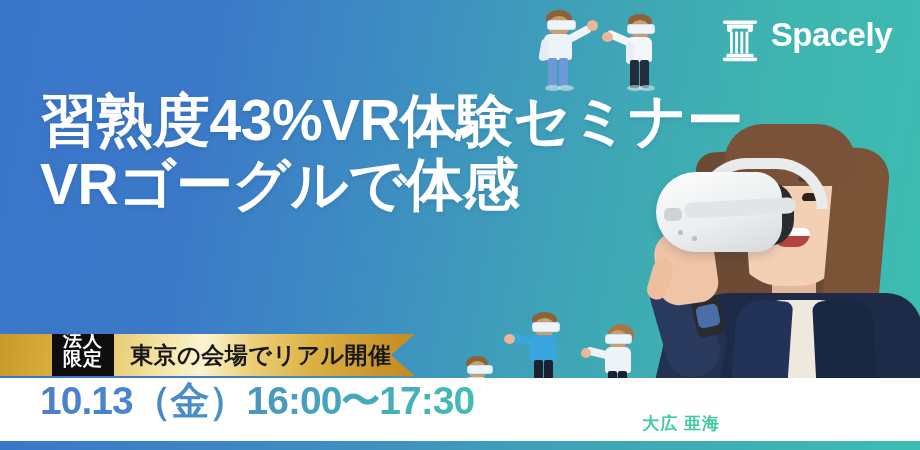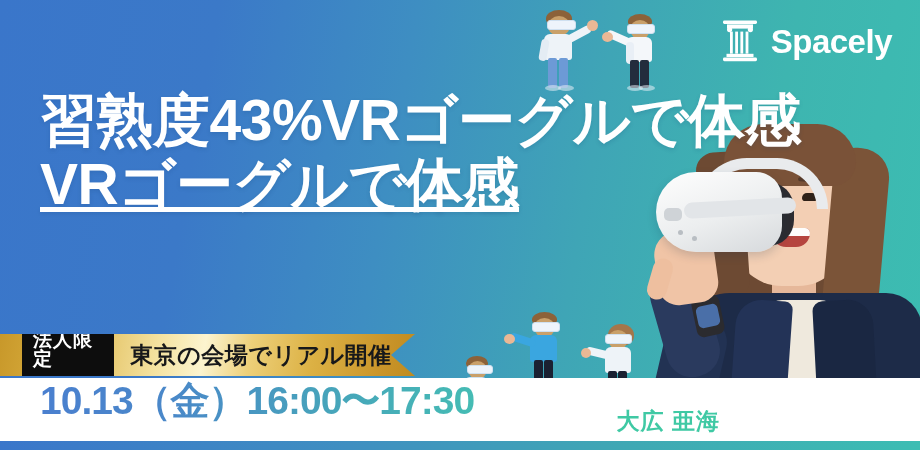--- a/index.html
+++ b/index.html
@@ -35,39 +35,39 @@
     letter-spacing:.5px;
     padding-bottom:7px;
     border-bottom:2px solid #ffffff;
     white-space:nowrap;
     text-shadow:0 1px 2px rgba(20,60,110,.18);
   }
 
   
   .logo{
     position:absolute;right:28px;top:18px;
-    display:flex;align-items:center;gap:11px;
+    display:flex;gap:11px;
   }
   .logo-mark{width:40px;height:46px;display:block;}
   .logo-text{
     color:#ffffff;font-size:33px;font-weight:700;letter-spacing:-.5px;line-height:1;
   }
 
   
   .headline{
     position:absolute;left:40px;top:88px;
     color:#ffffff;
     font-weight:700;
     font-size:57px;
     line-height:1.13;
     letter-spacing:-.5px;
     white-space:nowrap;
     text-shadow:0 2px 4px rgba(18,60,110,.16);
   }
-  .headline .l2{display:block;text-decoration:underline;}
+  .headline .l2{display:block;}
 
   .subcopy{
     position:absolute;left:40px;top:258px;
     color:#ffffff;
     font-weight:700;
     font-size:30px;
     letter-spacing:.3px;
     white-space:nowrap;
     text-shadow:0 1px 3px rgba(18,60,110,.18);
   }
@@ -75,21 +75,21 @@
   
   .ribbon{
     position:absolute;left:0;top:334px;
     width:415px;height:42px;
     background:linear-gradient(100deg,#c8982a 0%,#d8ad3c 14%,#f3e09a 38%,#fbf2c8 48%,#e9c košt 0%,#e2bc4e 66%,#cf9f2c 86%,#c28f22 100%);
     background:linear-gradient(100deg,#c8982a 0%,#d9ae3e 14%,#f4e2a0 38%,#fcf4cf 49%,#edd07a 60%,#dcb144 75%,#c9942a 92%,#bf8b1f 100%);
     clip-path:polygon(0 0, 415px 0, 391px 50%, 415px 100%, 0 100%);
     display:flex;align-items:center;
   }
   .ribbon-tag{
-    margin-left:22px;
+    margin-left:52px;
     background:#0d0d0d;
     color:#ffffff;
     font-size:19px;font-weight:700;
     padding:4px 11px 16px;
     letter-spacing:1px;
     line-height:1;
   }
   .ribbon-text{
     margin-left:16px;
     color:#17181a;
@@ -120,21 +120,21 @@
   }
   .speaker{
     position:absolute;left:520px;bottom:16px;
     width:200px;text-align:right;
   }
   .speaker-org{
     color:#3fc4a5;font-size:11px;font-weight:700;letter-spacing:.2px;
     white-space:nowrap;line-height:1.3;
   }
   .speaker-name{
-    color:#3fc9a4;font-size:23px;font-weight:700;letter-spacing:1px;
+    color:#3fc9a4;font-size:17px;font-weight:700;letter-spacing:1px;
     margin-top:3px;line-height:1.1;
   }
 
   
   .presenter{
     position:absolute;right:0;top:118px;
     width:300px;height:332px;
     pointer-events:none;
   }
   .p-hair-back{position:absolute;left:86px;top:8px;width:160px;height:205px;background:#6d4a33;border-radius:78px 78px 56px 56px;}
@@ -289,21 +289,21 @@
       <rect x="15.2" y="13.6" width="2.8" height="22" fill="#ffffff"></rect>
       <rect x="20.4" y="13.6" width="2.8" height="22" fill="#ffffff"></rect>
       <rect x="25.6" y="13.6" width="2.8" height="22" fill="#ffffff"></rect>
       <rect x="6.5" y="35.8" width="27" height="3.2" fill="#ffffff"></rect>
       <rect x="3" y="39.6" width="34" height="3.6" rx="1.4" fill="#ffffff"></rect>
     </svg>
     <span class="logo-text">Spacely</span>
   </div>
 
   <div class="headline">
-    <span>習熟度43%VRゴーグルで体感</span>
+    <span>習熟度43%VR体験セミナー</span>
     <span class="l2">VRゴーグルで体感</span>
   </div>
 
 
   <div class="ribbon">
     <span class="ribbon-tag">法人限定</span>
     <span class="ribbon-text">東京の会場でリアル開催！</span>
   </div>
 
   <div class="footer-band"></div>

